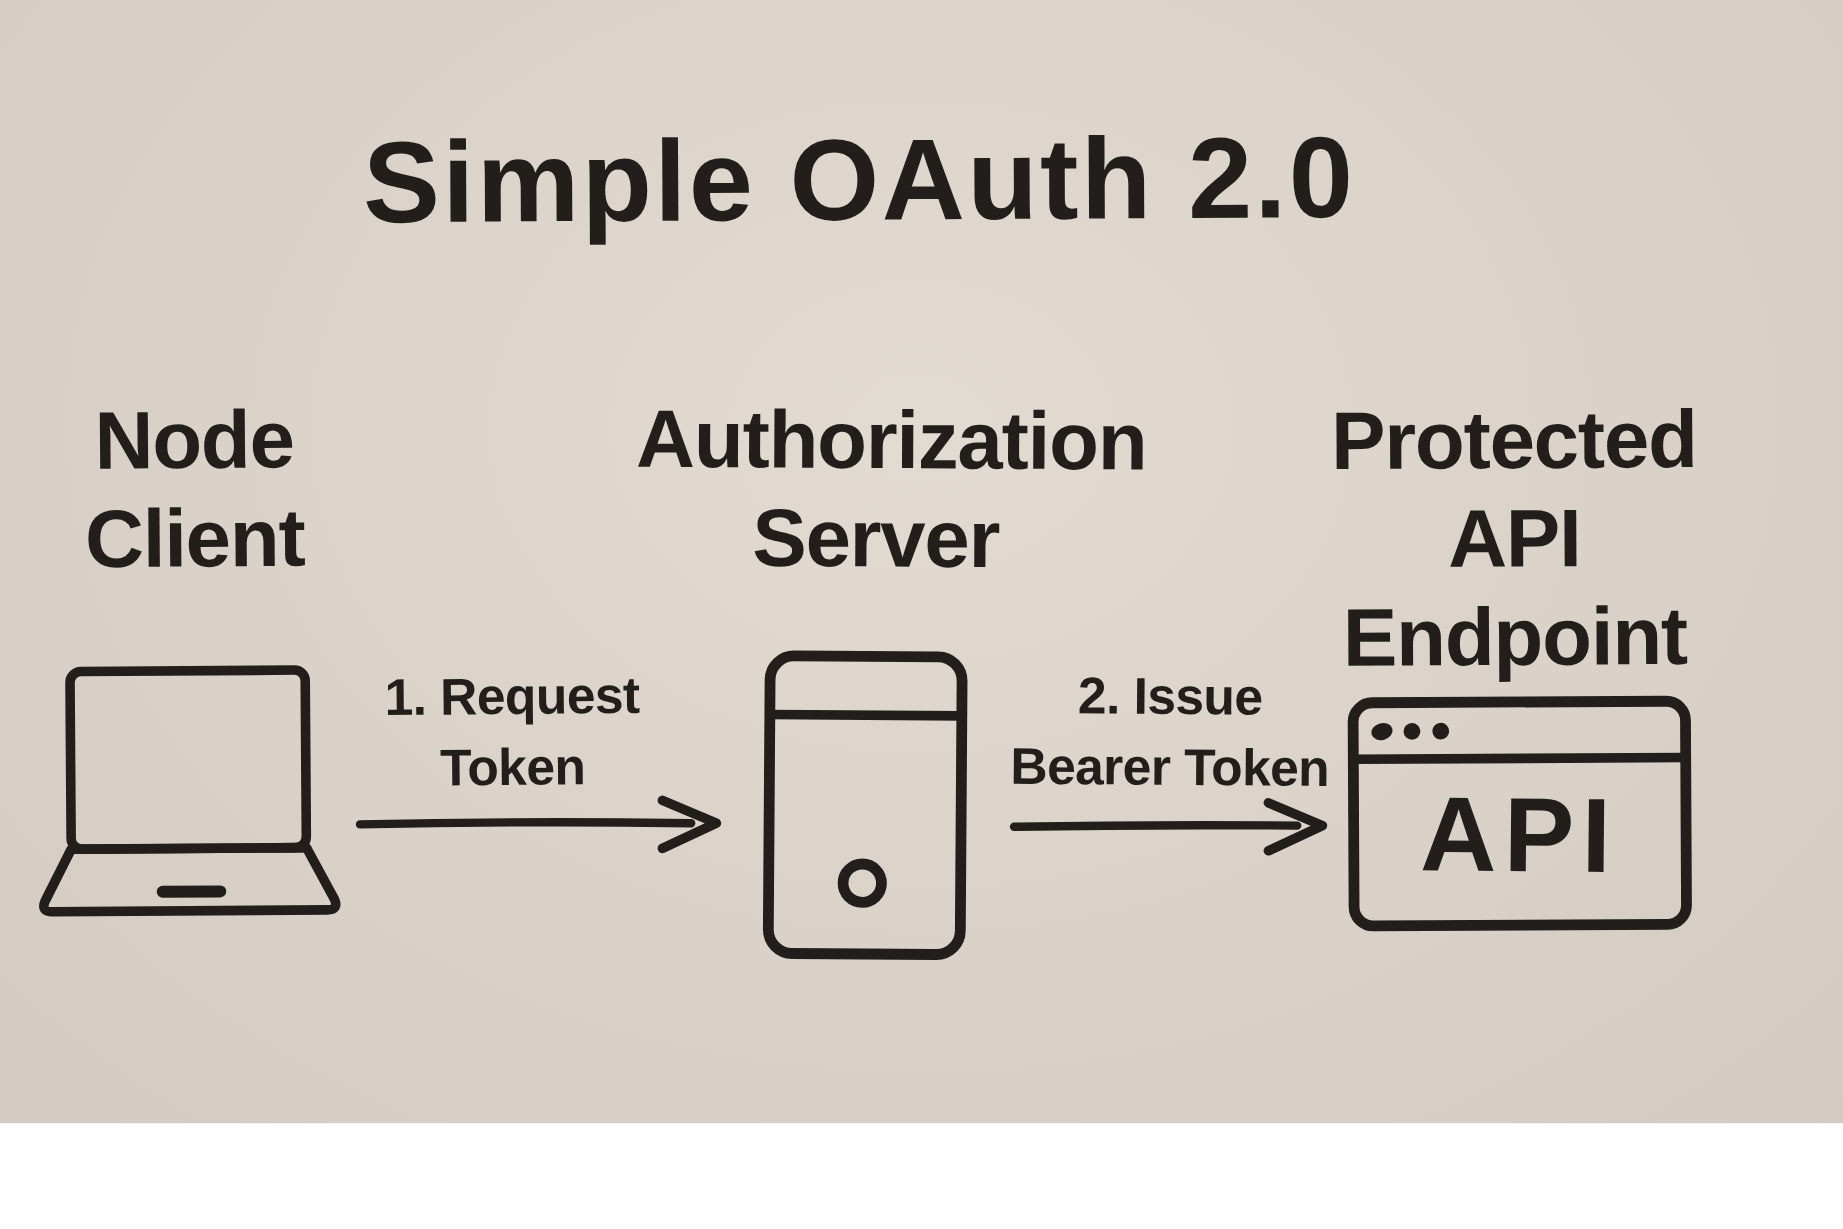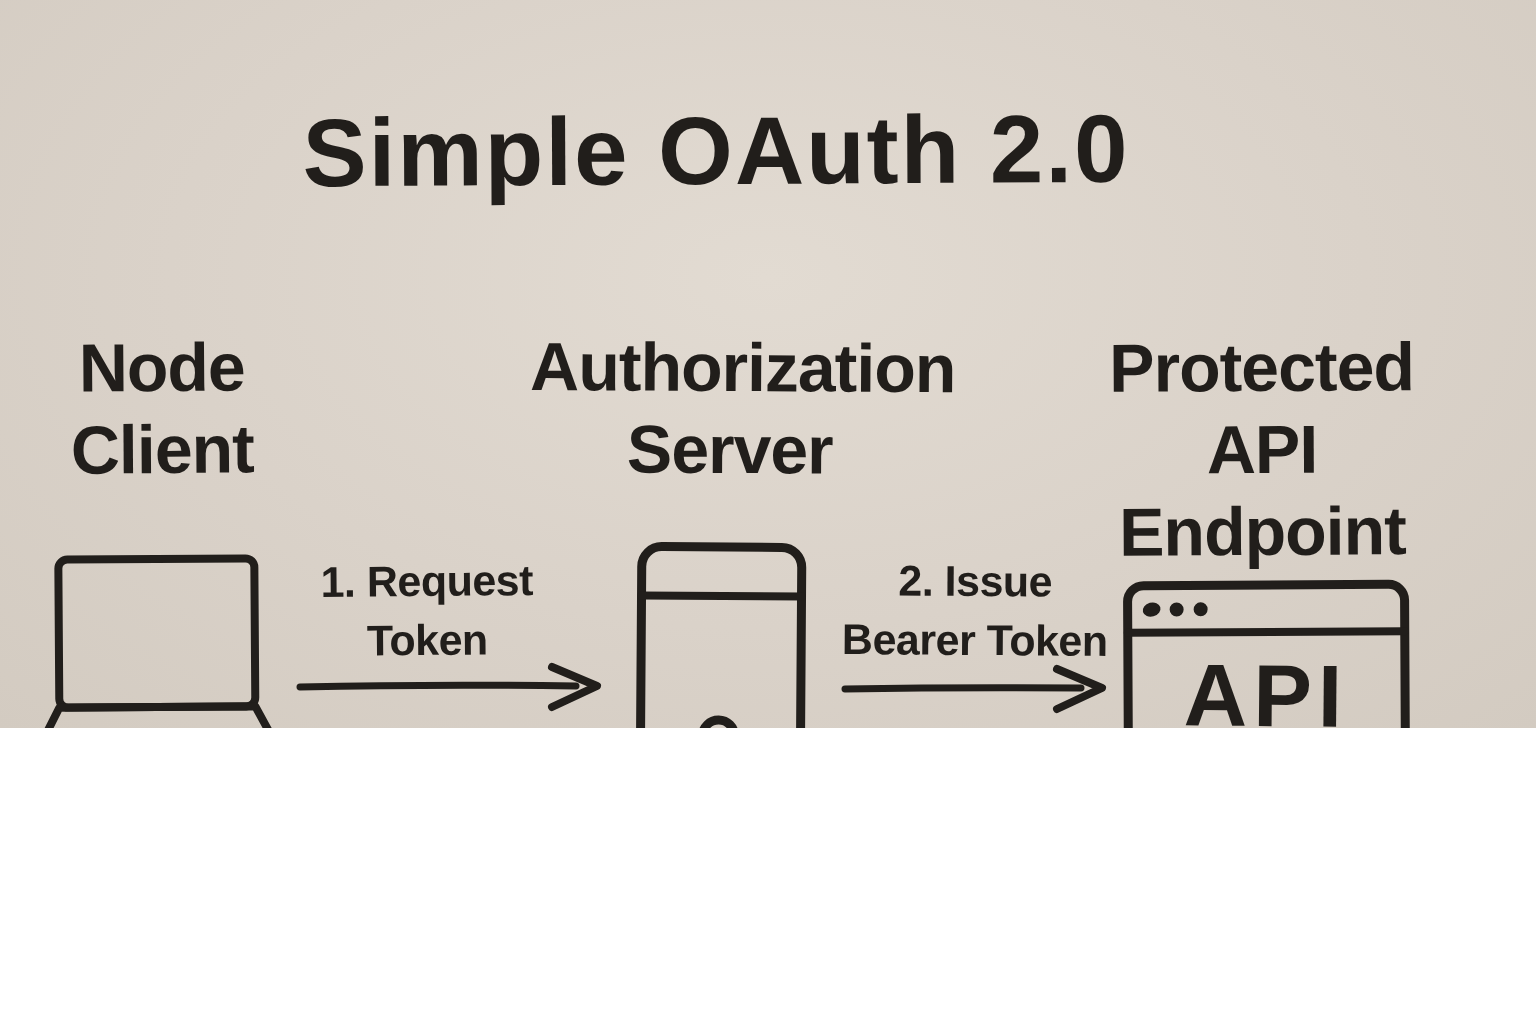--- a/index.html
+++ b/index.html
@@ -2,21 +2,21 @@
 <html style="--ink: #211e1b;"><head>
 <meta charset="utf-8">
 <style>
   html, body {
     margin: 0;
     padding: 0;
   }
   #stage {
     position: relative;
     width: 1536px;
-    height: 728px;
+    height: 936px;
     overflow: hidden;
     background: radial-gradient(ellipse at 50% 38%, #e2dbd2 0%, #dad2c9 55%, #d3cbc1 100%);
     color: var(--ink, #211e1b);
     font-family: "Liberation Sans", sans-serif;
   }
   .title {
     position: absolute;
     left: 0;
     top: 96px;
     width: 1432px;

